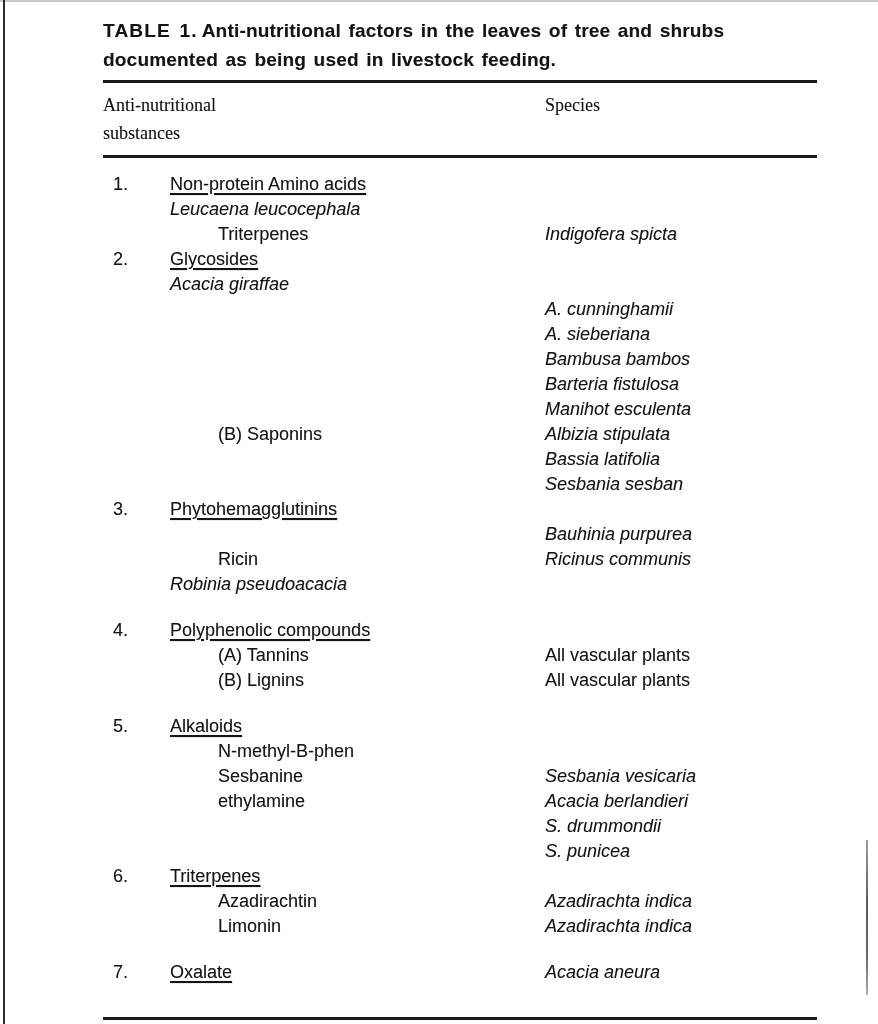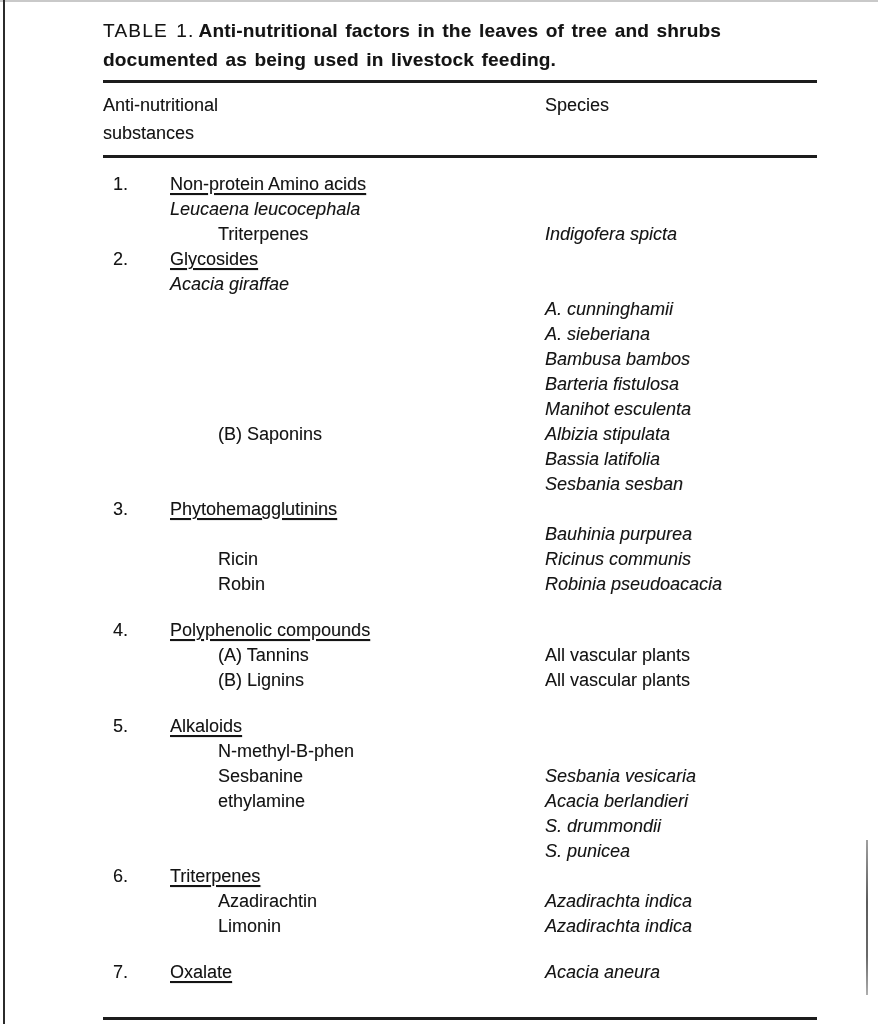--- a/index.html
+++ b/index.html
@@ -17,30 +17,30 @@
   .edge-top   { position:absolute; left:0; top:0; width:878px; height:2px; background:#c9c9c9; }
   .artifact-right { position:absolute; left:866px; top:840px; width:2px; height:155px;
                     background:linear-gradient(#888, #333 40%, #444 75%, #999); opacity:.8; }
 
   .content {
     position:absolute; left:103px; top:16px; width:714px;
     text-shadow: 0.3px 0.3px 0 rgba(0,0,0,0.28);
   }
 
   .title { font-size:19px; font-weight:bold; line-height:29px; letter-spacing:.2px; word-spacing:2px; }
-  .title .tlabel { font-weight:normal; letter-spacing:1.2px; margin-right:4px; }
+  .title .tlabel { font-weight:bold; letter-spacing:1.2px; margin-right:4px; }
 
   .rule { height:3px; background:#1c1c1c; }
   .rule.r1 { margin-top:6px; }
   .rule.rbottom { margin-top:32px; }
 
   .thead {
     display:grid; grid-template-columns:442px auto;
     margin-top:8px; margin-bottom:8px;
-    font-size:18px; line-height:28px;
+    font-size:18px; line-height:28px;font-family:Liberation Serif, serif;
   }
   .thead .col1 div { white-space:nowrap; }
 
   .tbody { margin-top:14px; font-size:18px; line-height:25px; }
   .row { display:grid; grid-template-columns:67px 375px auto; min-height:25px; }
   .num { padding-left:10px; }
   .sec-name { text-decoration:underline; text-decoration-thickness:2px; text-underline-offset:3px; }
   .sub { padding-left:48px; }
   .species { font-style:italic; }
   .species.plain { font-style:normal; }
@@ -151,21 +151,20 @@
         <span class="sub"></span>
         <span class="species">Bauhinia purpurea</span>
       </div>
       <div class="row">
         <span class="num"></span>
         <span class="sub">Ricin</span>
         <span class="species">Ricinus communis</span>
       </div>
       <div class="row">
         <span class="num"></span>
-        <span class="sub">Robin</span>
         <span class="species">Robinia pseudoacacia</span>
       </div>
     </div>
 
     <div class="section gap-before">
       <div class="row">
         <span class="num">4.</span>
         <span><span class="sec-name">Polyphenolic compounds</span></span>
         <span class="species"></span>
       </div>

